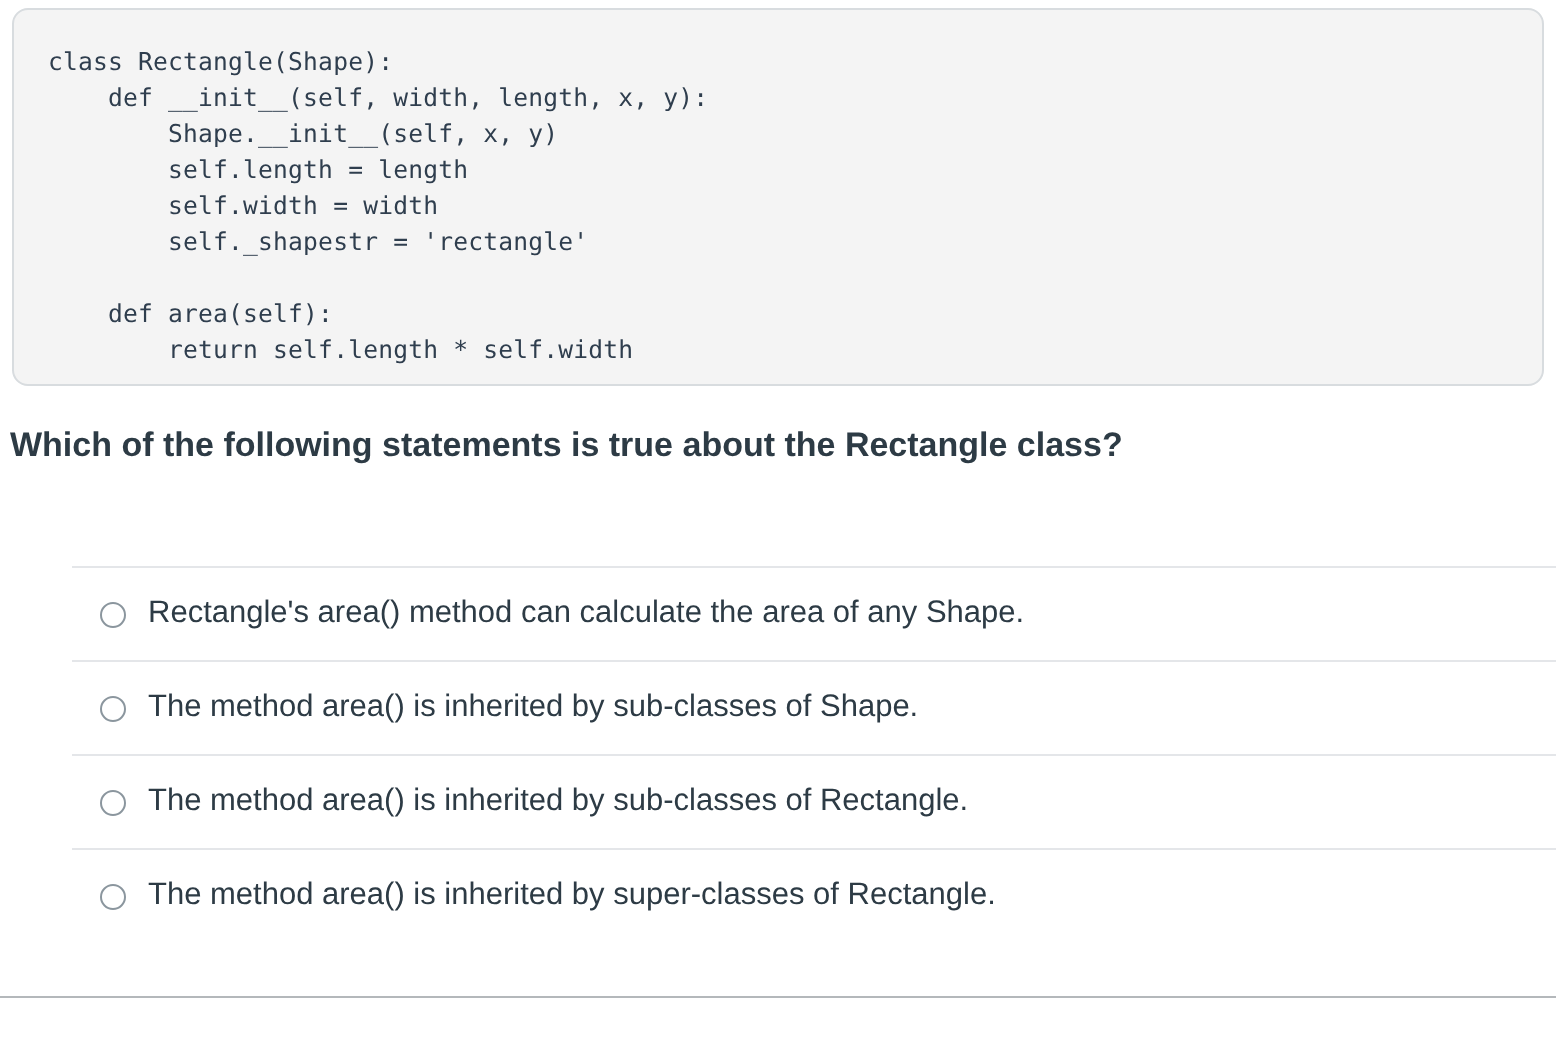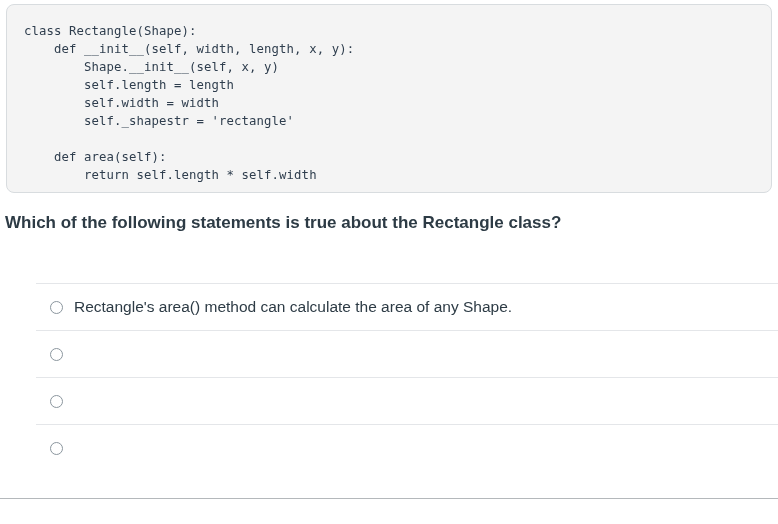--- a/index.html
+++ b/index.html
@@ -116,25 +116,28 @@
 
 <div class="options">
 
   <div class="option-row">
     <span class="radio"></span>
     <span class="option-label">Rectangle's area() method can calculate the area of any Shape.</span>
   </div>
 
   <div class="option-row">
     <span class="radio"></span>
+    <span class="option-label">The method area() is inherited by sub-classes of Shape.</span>
   </div>
 
   <div class="option-row">
     <span class="radio"></span>
+    <span class="option-label">The method area() is inherited by sub-classes of Rectangle.</span>
   </div>
 
   <div class="option-row">
     <span class="radio"></span>
+    <span class="option-label">The method area() is inherited by super-classes of Rectangle.</span>
   </div>
 
 </div>
 
 <div class="bottom-rule"></div>
 
 </body></html>

